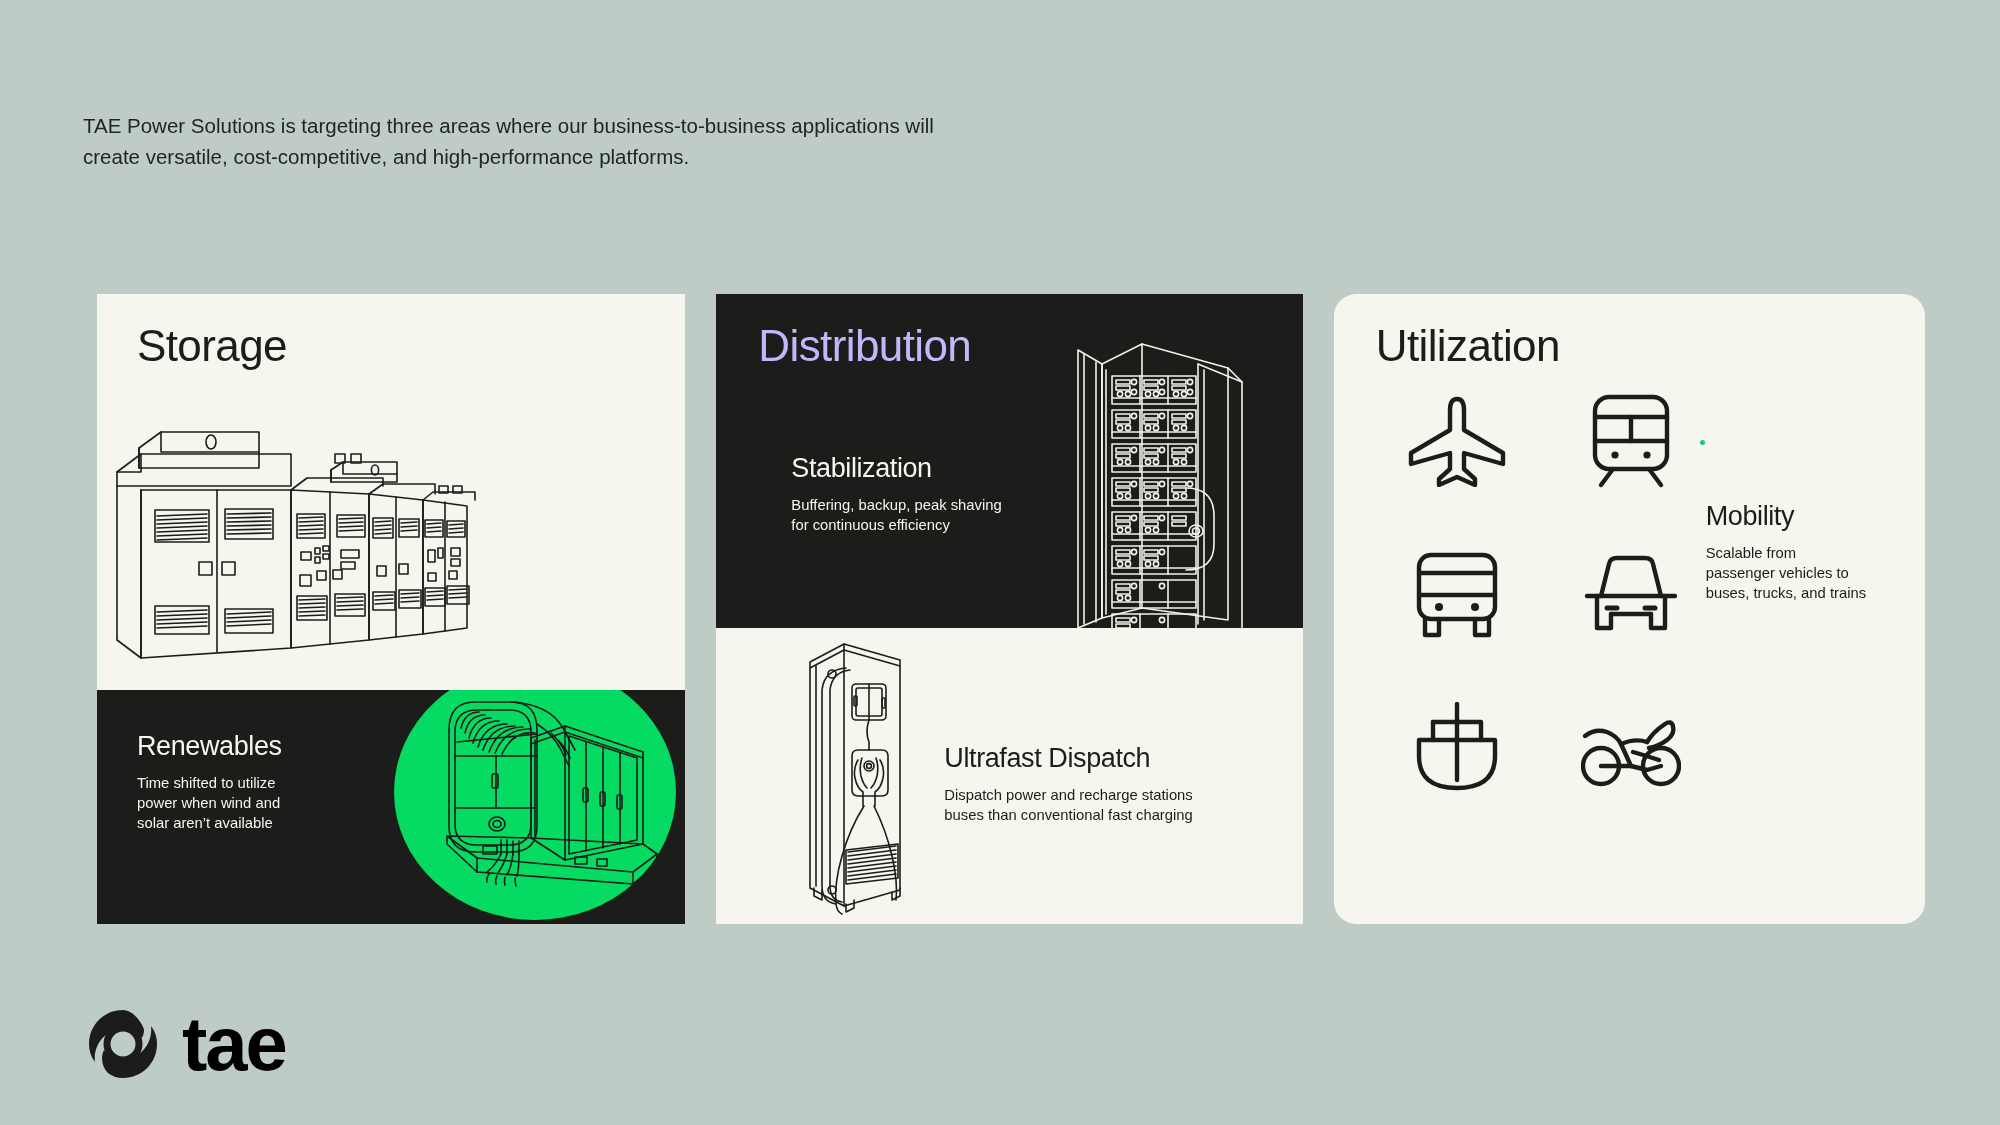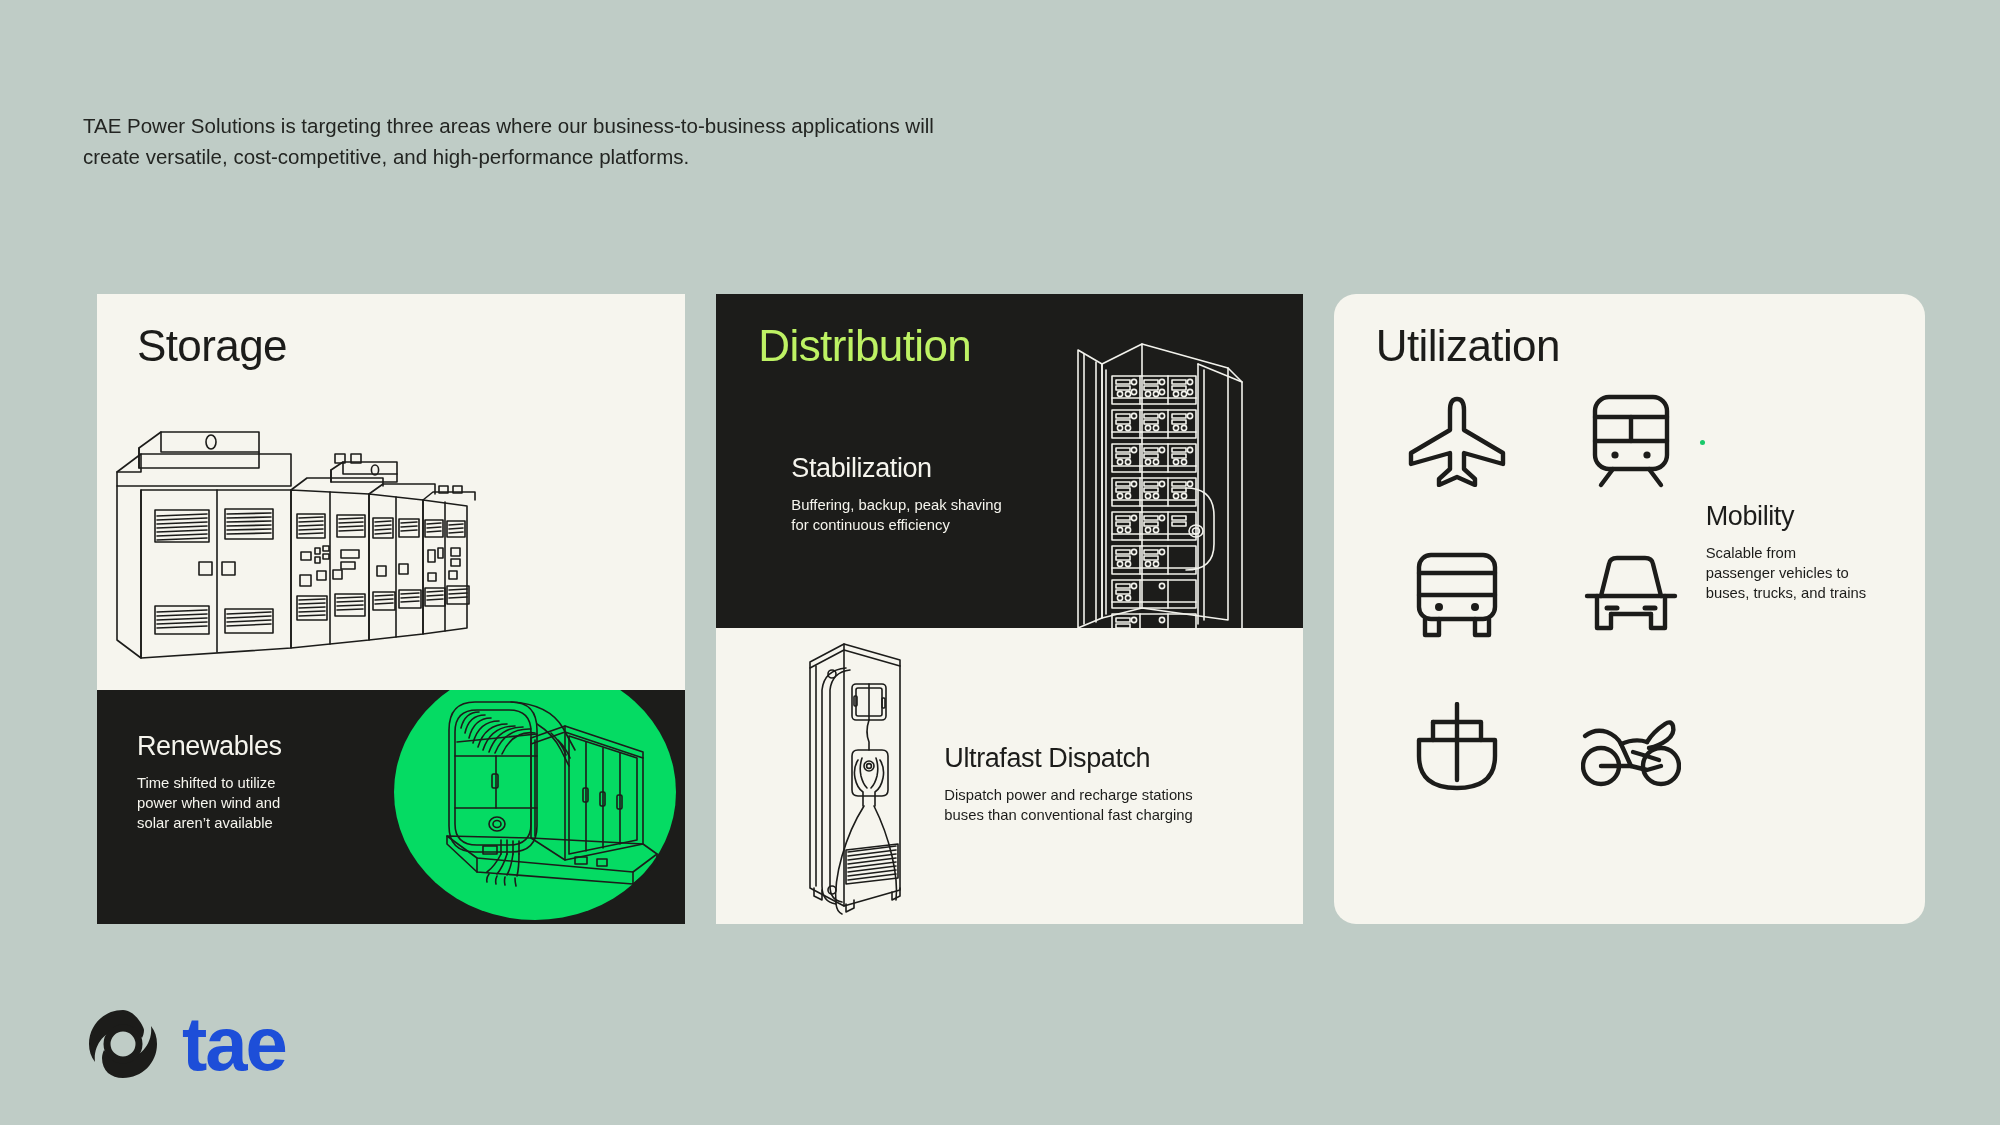--- a/index.html
+++ b/index.html
@@ -41,21 +41,21 @@
   .pane { position:relative; overflow:hidden; }
 
   
   .storage-top { height:396px; }
   .storage-bot { height:234px; }
 
   .pane-title {
     position:absolute; font-size:44px; font-weight:400;
     letter-spacing:-0.6px; line-height:1;
   }
-  .pane-title.light { color:#bef264; }
+  .pane-title.light { color:#c4b5fd; }
 
   .blurb { position:absolute; }
   .blurb h3 {
     font-size:27px; font-weight:400; letter-spacing:-0.4px;
     line-height:1.1; margin-bottom:11px;
   }
   .blurb p {
     font-size:14.8px; line-height:1.37; font-weight:400;
   }
   .blurb.light h3, .blurb.light p { color:#f6f5ee; }
@@ -79,21 +79,21 @@
         stroke-linejoin:round; stroke-linecap:round; }
   .ic-f { fill:#1c1c1a; }
 
   .green-dot { position:absolute; width:5px; height:5px;
                border-radius:50%; background:#19c96a; }
 
   
   .logo { position:absolute; left:80px; top:1001px;
           display:flex; align-items:center; gap:16px; }
   .logo-word { font-size:76px; font-weight:bold;
-               letter-spacing:-2px; line-height:1; color:#1d4ed8; }
+               letter-spacing:-2px; line-height:1; color:#000000; }
 </style>
 </head>
 <body>
 
 <div class="header">
   <div class="subtitle">
     <span>TAE Power Solutions is targeting three areas where our business-to-business applications will</span>
     <span>create versatile, cost-competitive, and high-performance platforms.</span>
   </div>
 </div>

